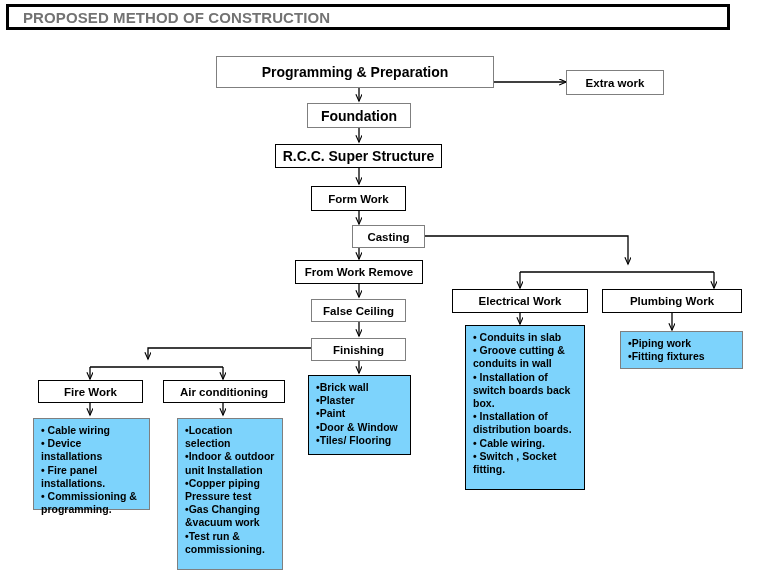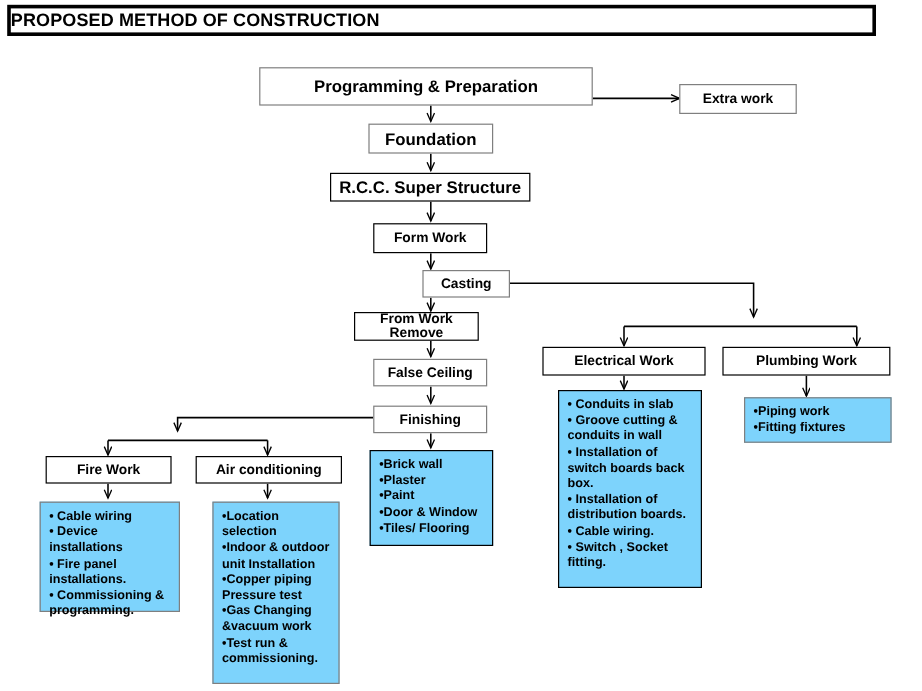--- a/index.html
+++ b/index.html
@@ -31,21 +31,22 @@
     height: 26px;
     border: 3px solid #000000;
     background: #ffffff;
     box-sizing: border-box;
     display: flex;
     align-items: center;
   }
   .title-bar .title-text {
     font-size: 15px;
     font-weight: bold;
-    color: #000000;
+    color: #737373;
+    padding-left: 14px;
     letter-spacing: 0.1px;
   }
   .node {
     position: absolute;
     border: 1.6px solid #000000;
     background: #ffffff;
     box-sizing: border-box;
     display: flex;
     align-items: center;
     justify-content: center;
@@ -166,21 +167,21 @@
   </div>
 
   <div class="node step" style="left:311px; top:186px; width:95px; height:25px;">
     <span>Form Work</span>
   </div>
 
   <div class="node step shadowed" style="left:322px; top:225px; width:73px; height:23px;margin-left:30px;">
     <span>Casting</span>
   </div>
 
-  <div class="node step" style="left:295px; top:260px; width:104px; height:24px;">
+  <div class="node step" style="left:295px; top:260px; width:128px; height:24px;">
     <span>From Work Remove</span>
   </div>
 
   <div class="node step shadowed" style="left:311px; top:299px; width:95px; height:23px;">
     <span>False Ceiling</span>
   </div>
 
   <div class="node step shadowed" style="left:311px; top:338px; width:95px; height:23px;">
     <span>Finishing</span>
   </div>

